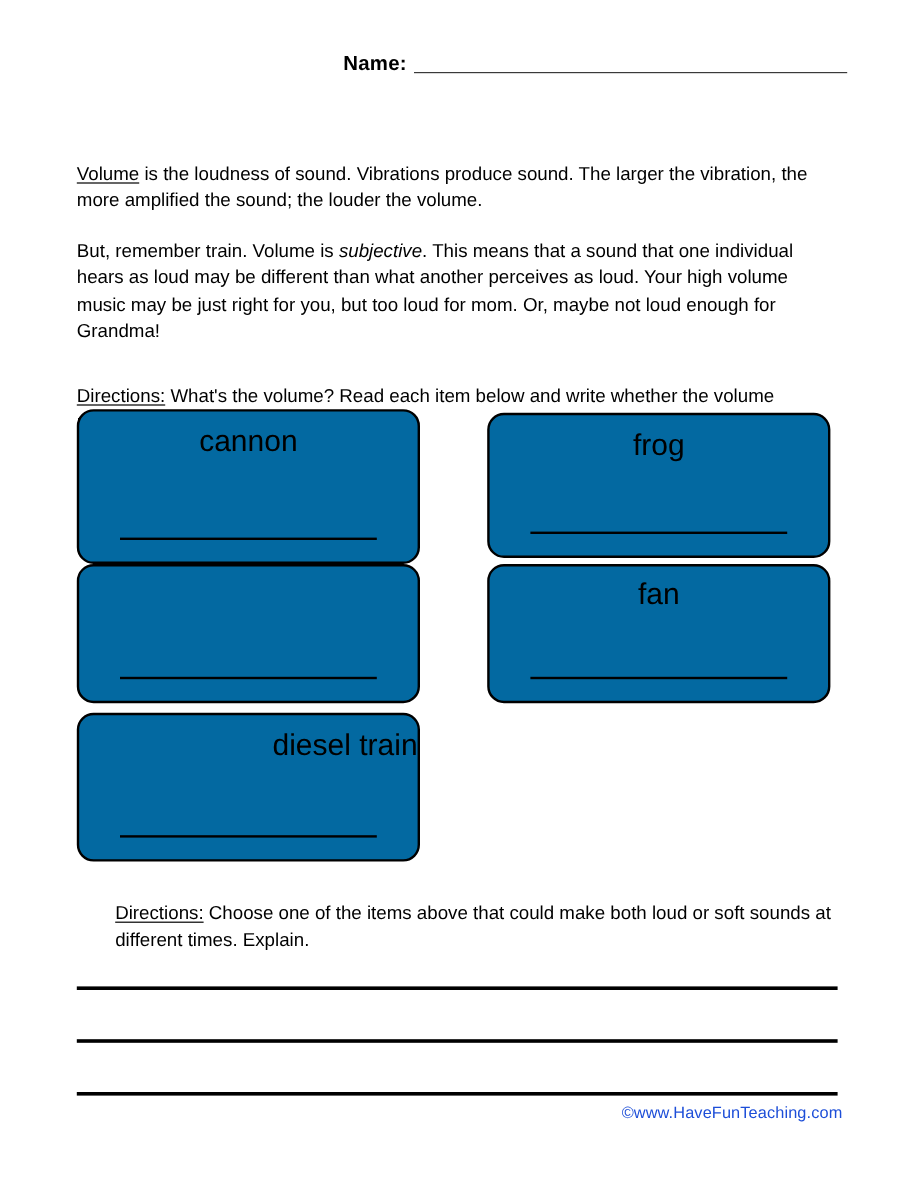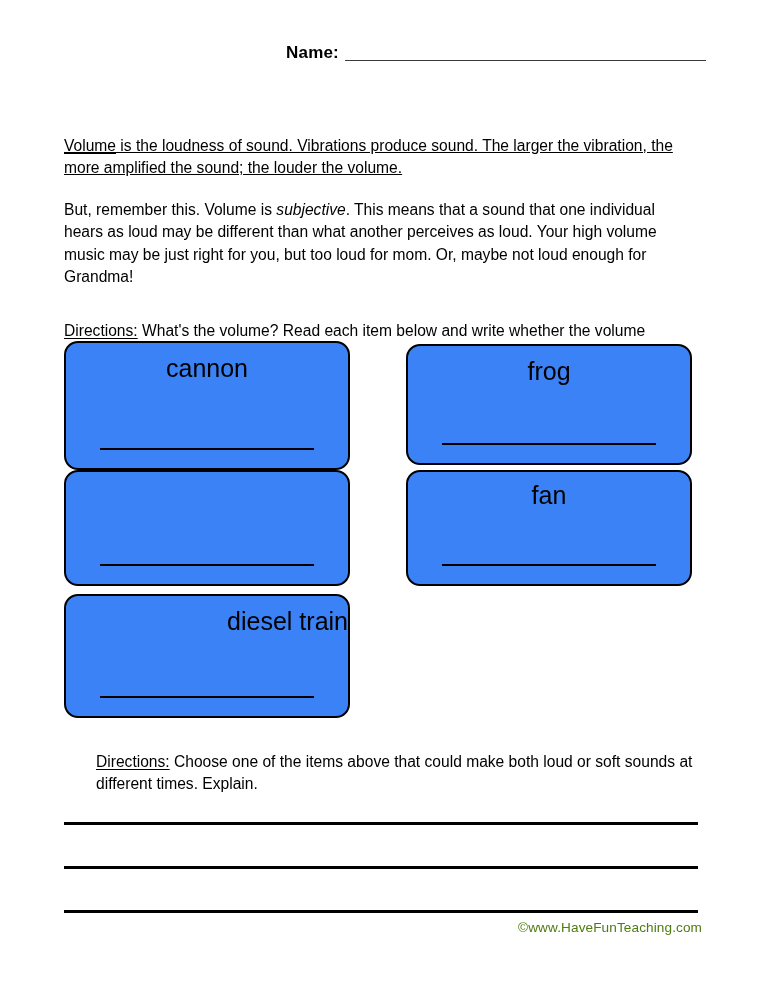--- a/index.html
+++ b/index.html
@@ -63,42 +63,42 @@
 
   
   .para {
     position: absolute;
     left: 64px;
     width: 612px;
     font-size: 15.6px;
     line-height: 1.45;
     text-align: left;
   }
-  .para-intro { top: 119px; text-decoration: underline; }
+  .para-intro { top: 119px; }
   .para-subjective { top: 183px; }
   .para-dir1 { top: 304px; }
   .para-dir2 { top: 735px; margin-left: 32px; }
 
   .u { text-decoration: underline; text-underline-offset: 2px; }
   .it { font-style: italic; }
 
   
   .grid {
     position: absolute;
     left: 0;
     top: 0;
     width: 768px;
     height: 995px;
   }
   .card {
     position: absolute;
     box-sizing: border-box;
     border: 2.4px solid #000;
     border-radius: 14px;
-    background: #3b82f6;
+    background: #0369a1;
   }
   .card-label {
     position: absolute;
     left: 0;
     right: 0;
     top: 12px;
     text-align: center;
     font-size: 25px;
     line-height: 1.1;
     white-space: nowrap;
@@ -141,41 +141,41 @@
   
   .footer {
     position: absolute;
     left: 0;
     top: 920px;
     width: 768px;
     padding-right: 66px;
     box-sizing: border-box;
     text-align: right;
     font-size: 13.6px;
-    color: #4d7c0f;
+    color: #1d4ed8;
     letter-spacing: .1px;
   }
 </style>
 </head>
 <body>
 
 <div class="page">
 
   <div class="name-row">
     <span class="name-label">Name:</span>
     <span class="name-blank"></span>
   </div>
 
 
   <p class="para para-intro">
     <span class="u">Volume</span><span> is the loudness of sound.  Vibrations produce sound.  The larger the vibration, the more amplified the sound; the louder the volume.</span>
   </p>
 
   <p class="para para-subjective">
-    <span>But, remember this.  Volume is </span><span class="it">subjective</span><span>.  This means that a sound that one individual hears as loud may be different than what another perceives as loud.  Your high volume music may be just right for you, but too loud for mom.  Or, maybe not loud enough for Grandma!</span>
+    <span>But, remember train.  Volume is </span><span class="it">subjective</span><span>.  This means that a sound that one individual hears as loud may be different than what another perceives as loud.  Your high volume music may be just right for you, but too loud for mom.  Or, maybe not loud enough for Grandma!</span>
   </p>
 
   <p class="para para-dir1">
     <span class="u">Directions:</span><span>  What's the volume?  Read each item below and write whether the volume produce by it would be loud or soft.</span>
   </p>
 
   <div class="grid">
 
     <div class="card c-r1-left">
       <div class="card-label">cannon</div>

